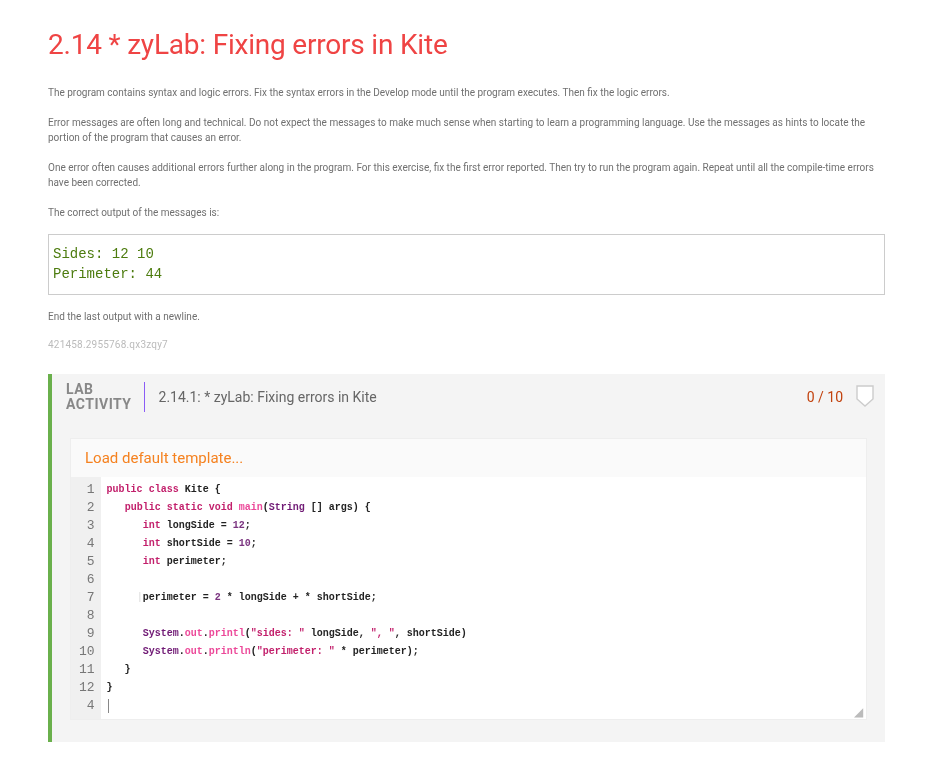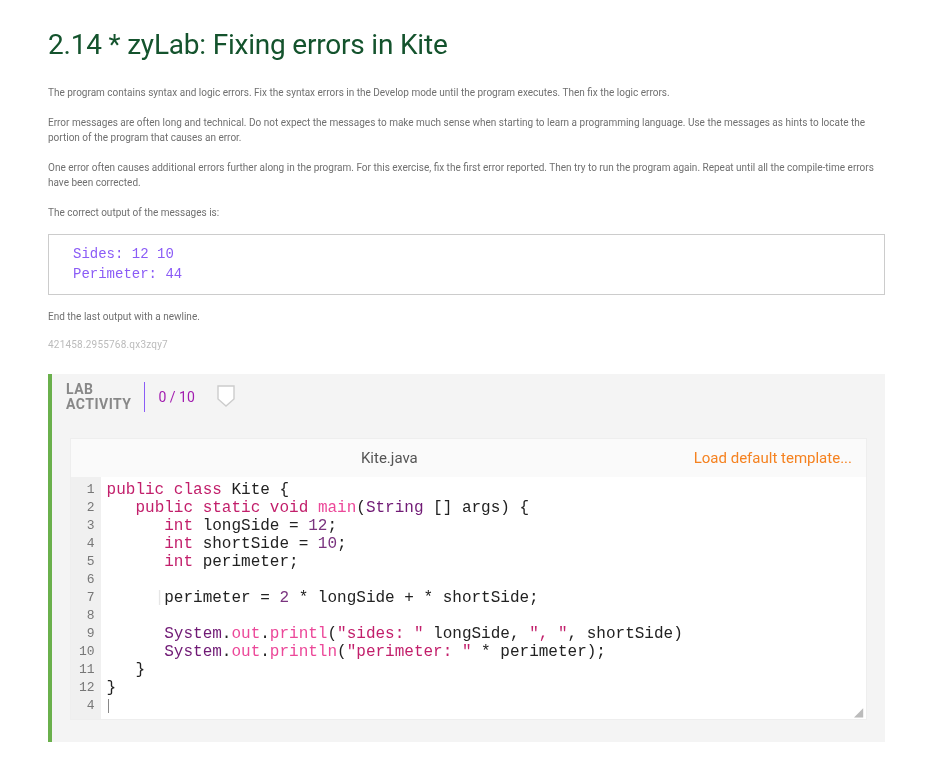--- a/index.html
+++ b/index.html
@@ -7,37 +7,37 @@
     font-family: -apple-system, BlinkMacSystemFont, "Segoe UI", Roboto, Helvetica, Arial, sans-serif;
     background: #fff;
     color: #444;
     font-size: 14px;
     padding: 28px 48px 40px 48px;
     width: 933px;
   }
   h1 {
     font-size: 28px;
     font-weight: 400;
-    color: #14532d;
+    color: #ef4444;
     margin-bottom: 24px;
     letter-spacing: -0.2px;
   }
   p.body {
     color: #707070;
     line-height: 1.55;
     margin-bottom: 14px;
     font-size: 10px;
   }
   .output-box {
     border: 1px solid #ccc;
     background: #fff;
-    padding: 10px 24px;
+    padding: 10px 4px;
     font-family: "Courier New", Consolas, monospace;
     font-size: 14px;
-    color: #8b5cf6;
+    color: #4d7c0f;
     white-space: pre;
     line-height: 1.4;
     margin-bottom: 14px;
   }
   .watermark {
     font-size: 10px;
     color: #bbb;
     letter-spacing: 0.2px;
     margin: 4px 0 24px 0;
   }
@@ -60,23 +60,23 @@
     border-right: 1px solid #8b5cf6;
     padding-right: 12px;
     margin-right: 14px;
   }
   .lab-title {
     color: #666;
     font-size: 14px;
     flex: 1;
   }
   .lab-score {
-    color: #a21caf;
-    font-size: 14px;
-    margin-right: 21px;
+    color: #c2410c;
+    font-size: 14px;
+    margin-right: 12px;
   }
   .badge-icon {
     display: inline-block;
     vertical-align: middle;
   }
   .lab-body {
     padding: 18px 18px 22px 18px;
   }
   .file-header {
     background: #fafafa;
@@ -114,25 +114,26 @@
     font-size: 13px;
     color: #777;
     line-height: 1.4;
     user-select: none;
     flex-shrink: 0;
   }
   .gutter div { height: 18px; line-height: 18px; }
   .code {
     padding: 4px 6px;
     font-family: Consolas, "Courier New", monospace;
-    font-size: 16px;
+    font-size: 10px;
     line-height: 1.4;
     color: #222;
     white-space: pre;
     flex: 1;
+    font-weight: bold;
   }
   .code div { height: 18px; line-height: 18px; }
   .kw { color: #c21f6b; }      
   .type { color: #701a75; }    
   .ident { color: #ec4899; }   
   .num { color: #7a337f; }     
   .str { color: #c21f6b; }     
   .resize-handle {
     position: absolute;
     bottom: 2px;
@@ -169,31 +170,31 @@
 <p class="body">End the last output with a newline.</p>
 
 <div class="watermark">421458.2955768.qx3zqy7</div>
 
 <div class="lab-container">
   <div class="lab-header">
     <div class="lab-tag">
       <div>LAB</div>
       <div>ACTIVITY</div>
     </div>
+    <div class="lab-title">2.14.1: * zyLab: Fixing errors in Kite</div>
     <div class="lab-score">0 / 10</div>
     <span class="badge-icon">
       <svg width="20" height="24" viewBox="0 0 20 24">
         <path d="M2 2 H18 V15 L10 22 L2 15 Z" fill="#fff" stroke="#ccc" stroke-width="1.4"></path>
       </svg>
     </span>
   </div>
 
   <div class="lab-body">
     <div class="file-header">
-      <div class="file-name">Kite.java</div>
       <a class="load-link">Load default template...</a>
     </div>
 
     <div class="editor">
       <div class="gutter" id="gutter">
           <div>1</div>
           <div>2</div>
           <div>3</div>
           <div>4</div>
           <div>5</div>

